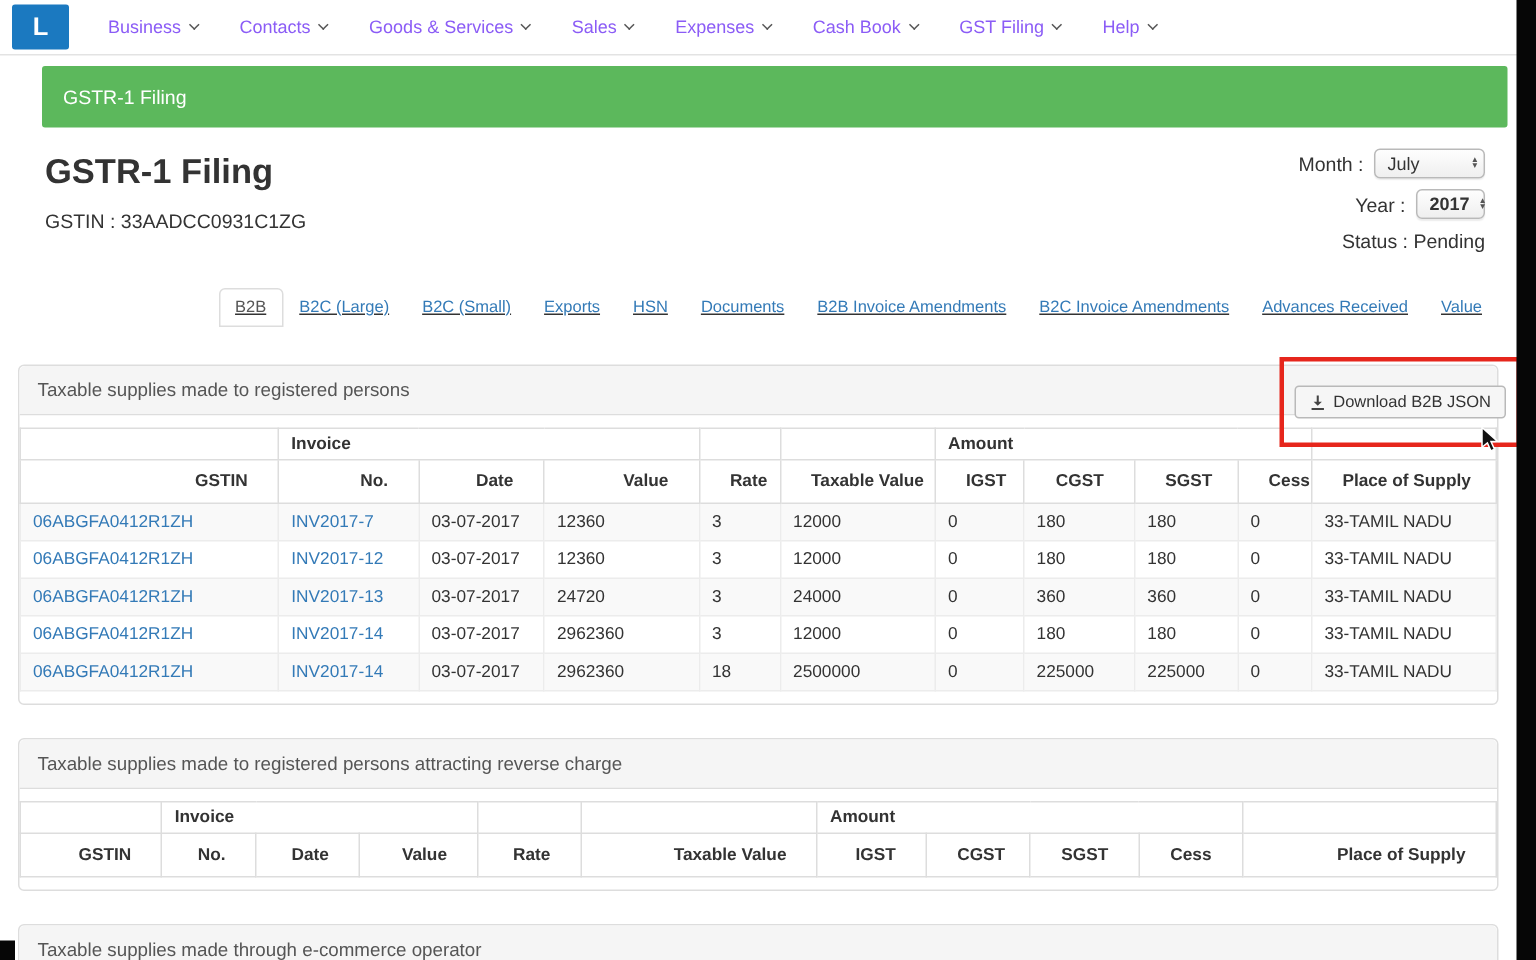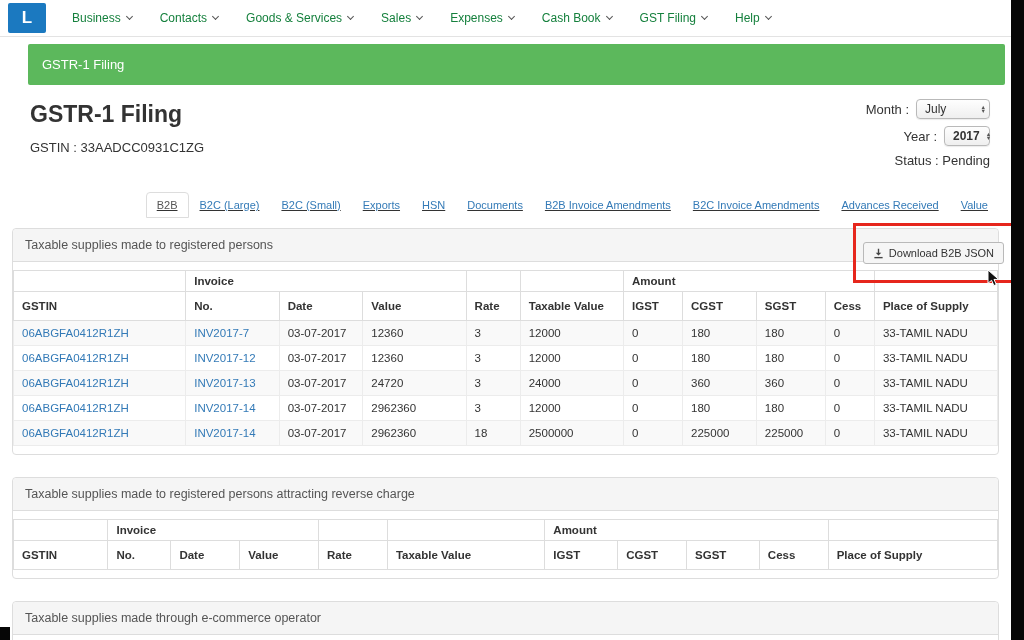--- a/index.html
+++ b/index.html
@@ -13,21 +13,21 @@
   body{
     width:1024px;height:640px;overflow:hidden;position:relative;
     font-family:"Liberation Sans","DejaVu Sans",sans-serif;
     font-size:12px;color:#333;background:#fff;
   }
   
   .navbar{height:37px;display:flex;align-items:center;border-bottom:1px solid #e3e3e3;background:#fff;}
   .logo{width:38px;height:30px;margin-left:8px;background:var(--logo-blue);color:#fff;
         display:flex;align-items:center;justify-content:center;font-weight:bold;font-size:17px;border-radius:2px;cursor:pointer;}
   .nav{display:flex;margin-left:12px;}
-  .nav-item{display:flex;align-items:center;padding:0 14px;font-size:12px;color:#15803d;text-decoration:none;cursor:pointer;}
+  .nav-item{display:flex;align-items:center;padding:0 14px;font-size:12px;color:#8b5cf6;text-decoration:none;cursor:pointer;}
   .chev{display:inline-block;width:5px;height:5px;border-right:1px solid #555;border-bottom:1px solid #555;
         transform:rotate(45deg);margin-left:6px;margin-bottom:3px;}
   
   .banner{margin:7px 19px 0 28px;background:var(--banner-green);color:#fff;font-size:13px;
           padding:13px 14px;border-radius:2px;}
   
   .page-head{display:flex;justify-content:space-between;margin:14px 19px 0 28px;}
   .page-title{font-size:23px;font-weight:bold;margin:2px 0 12px 2px;color:#333;}
   .gstin{font-size:13px;margin-left:2px;color:#333;}
   .controls{font-size:13px;margin-right:15px;}
@@ -39,33 +39,33 @@
   .select.year{width:46px;font-weight:bold;}
   .stepper{display:flex;flex-direction:column;margin-left:6px;color:#555;font-size:5.5px;line-height:4.5px;}
   .status{text-align:right;margin-top:3px;}
   
   .tabs{display:flex;justify-content:flex-end;align-items:flex-end;margin:24px 25px 0 12px;text-decoration:underline;}
   .tab{font-size:11px;color:var(--link-blue);text-decoration:none;padding:6px 10px;border:1px solid transparent;
        border-radius:4px 4px 0 0;white-space:nowrap;cursor:pointer;}
   .tab.active{color:#555;border-color:#ddd;background:#fff;}
   
   .panel{border:1px solid #ddd;border-radius:4px;margin:0 25px 22px 12px;background:#fff;}
-  .panel.first{margin-top:10px;}
+  .panel.first{margin-top:25px;}
   .panel-heading{position:relative;background:#f5f5f5;border-bottom:1px solid #ddd;border-radius:4px 4px 0 0;
                  padding:9px 12px;font-size:12.5px;color:#555;}
   .panel-body{padding:8px 0 8px 0;}
   
   .annotation{position:absolute;top:-6px;right:-16px;border:3px solid var(--annotation-red);padding:16px 7px;}
   .btn-download{display:inline-flex;align-items:center;gap:5px;font-size:11px;color:#333;background:#f6f6f6;
                 border:1px solid #b9b9b9;border-radius:3px;padding:4px 9px;cursor:pointer;
                 font-family:"Liberation Sans","DejaVu Sans",sans-serif;}
   .cursor{position:absolute;right:10px;bottom:-7px;}
   
   .tbl{width:100%;border-collapse:collapse;table-layout:fixed;font-size:11.5px;}
-  .tbl th{border:1px solid #ddd;padding:8px 8px;text-align:left;font-weight:bold;color:#333;background:#fff;
+  .tbl th{border:1px solid #ddd;padding:8px 20px;text-align:right;font-weight:bold;color:#333;background:#fff;
           overflow:hidden;white-space:nowrap;}
   .tbl th.group-th{padding:4px 8px;text-align:left;}
   .tbl td{border:1px solid #ececec;border-top:1px solid #ddd;padding:6px 8px;color:#333;
           overflow:hidden;white-space:nowrap;text-overflow:ellipsis;}
   .tbl tbody tr:nth-child(odd){background:#f9f9f9;}
   .tbl a{color:var(--link-blue);text-decoration:none;cursor:pointer;}
   
   .edge-right{position:absolute;top:0;right:0;width:13px;height:640px;background:#060606;z-index:60;}
   .edge-bottom-left{position:absolute;left:0;bottom:0;width:10px;height:13px;background:#060606;z-index:60;}
 </style>

